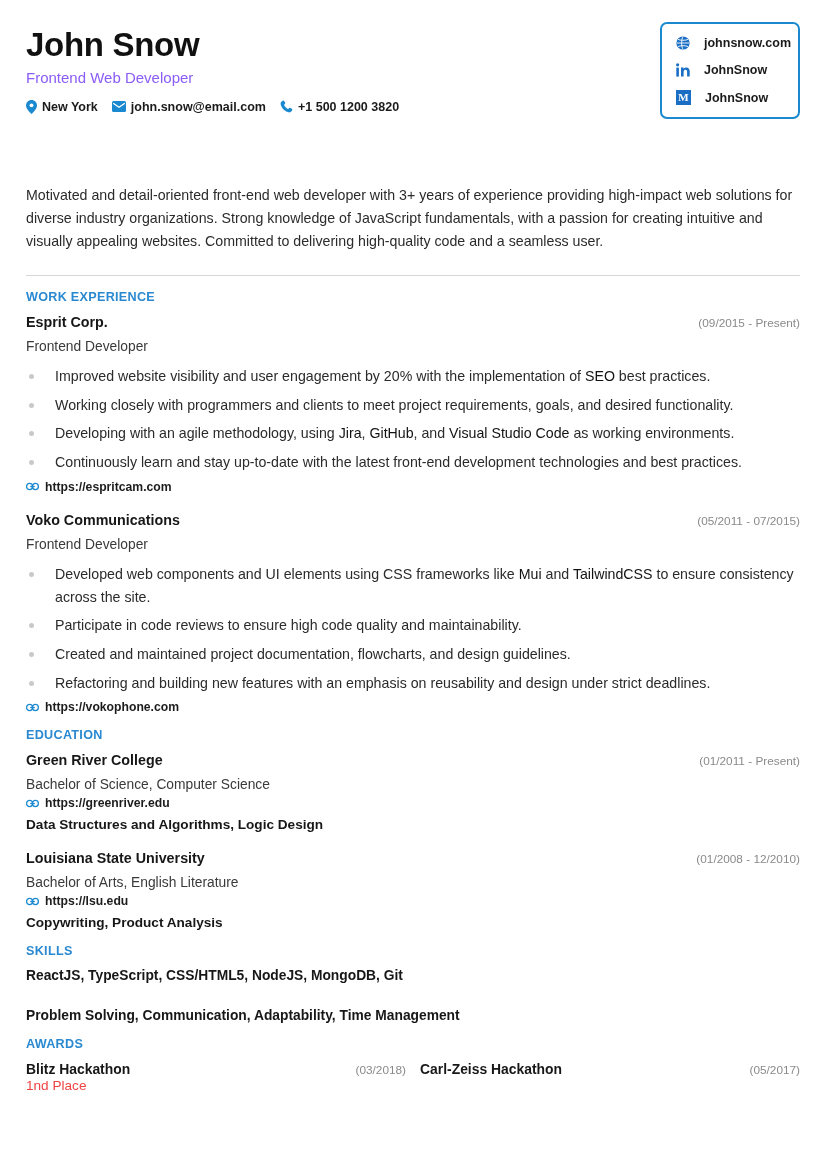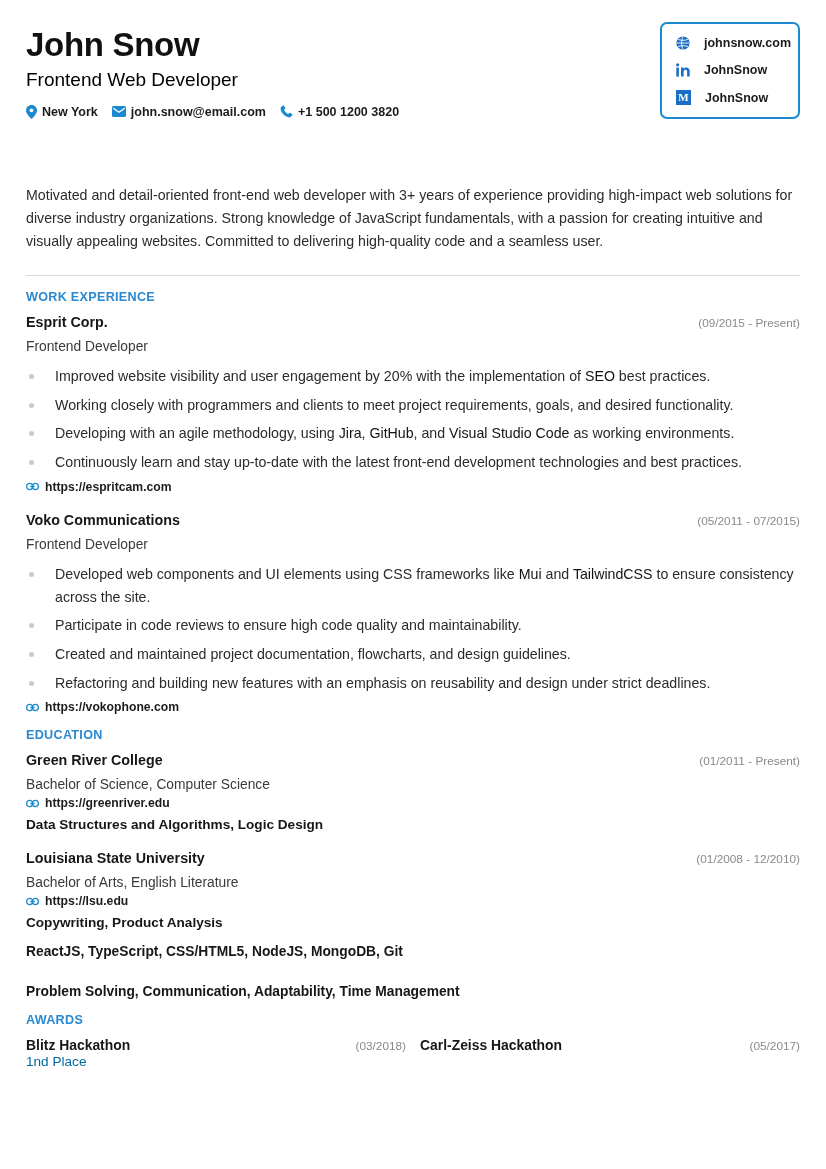--- a/index.html
+++ b/index.html
@@ -34,22 +34,22 @@
   .name {
     font-size: 33px;
     font-weight: bold;
     letter-spacing: -0.3px;
     color: #111111;
     line-height: 1.15;
     margin-top: 8px;
   }
 
   .job-title {
-    font-size: 19px;
-    color: #000000;
+    font-size: 15px;
+    color: #8b5cf6;
     margin-top: 5px;
     font-weight: 400;
   }
 
   .contact-row {
     display: flex;
     align-items: center;
     margin-top: 14px;
     gap: 6px;
     flex-wrap: wrap;
@@ -233,21 +233,21 @@
 
   .award-date {
     font-size: 11.8px;
     color: #8a8a8a;
     white-space: nowrap;
     padding-left: 8px;
   }
 
   .award-place {
     font-size: 13.6px;
-    color: #0369a1;
+    color: #ef4444;
     margin-top: 1px;
   }
 
   b, strong { font-weight: normal; color: #131313; }
 </style>
 </head>
 <body>
 
 <div class="page">
 
@@ -412,20 +412,21 @@
             <path d="M4.2 4.5H8.8" stroke="#1a89cf" stroke-width="1.3"></path>
           </svg>
         </span>
         <span>https://lsu.edu</span>
       </div>
       <div class="edu-courses">Copywriting, Product Analysis</div>
     </div>
   </div>
 
   <div class="section">
+    <div class="section-title">SKILLS</div>
     <div class="skill-line">ReactJS, TypeScript, CSS/HTML5, NodeJS, MongoDB, Git</div>
     <div class="skill-line">Problem Solving, Communication, Adaptability, Time Management</div>
   </div>
 
   <div class="section">
     <div class="section-title">AWARDS</div>
     <div class="awards-grid">
 
       <div>
         <div class="award-head">

